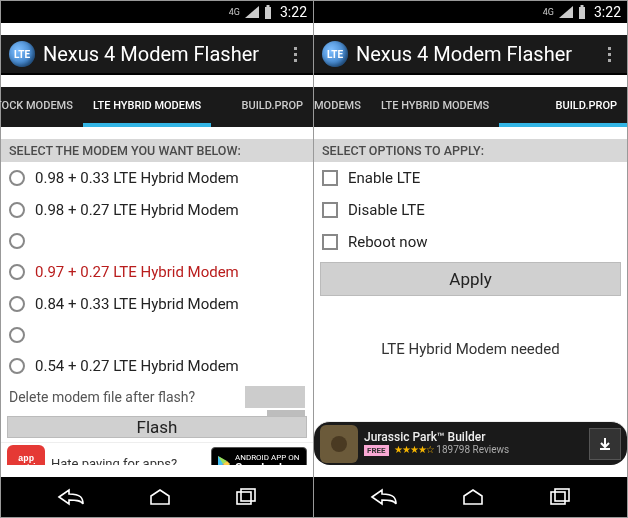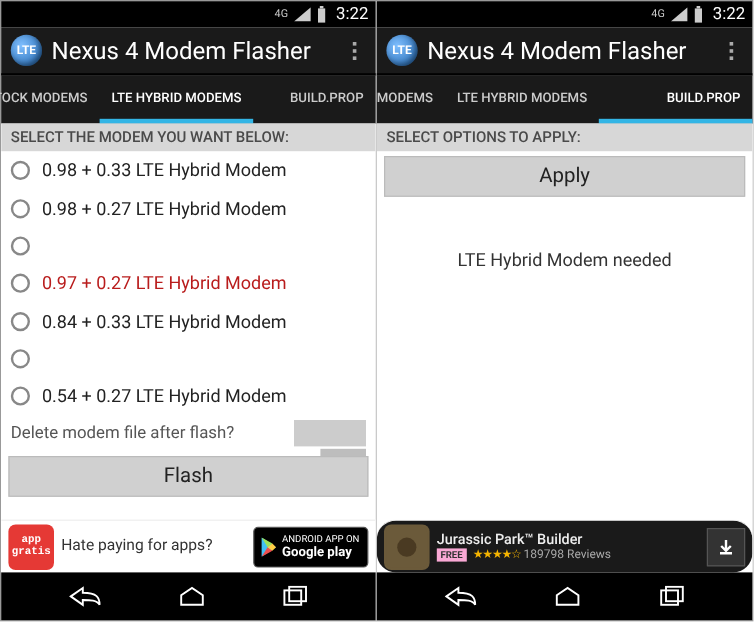--- a/index.html
+++ b/index.html
@@ -18,20 +18,21 @@
     background: #fff;
   }
   .phone {
     width: 313px;
     height: 516px;
     background: #fff;
     position: relative;
     display: flex;
     flex-direction: column;
     border-right: 1px solid #999;
+    gap: 12px;
   }
   .phone:last-child { border-right: none; }
 
   
   .statusbar {
     height: 22px;
     background: #000;
     color: #ccc;
     display: flex;
     align-items: center;
@@ -364,20 +365,34 @@
     </div>
 
     <div class="tabs">
       <div class="tab" style="margin-left:-10px">MODEMS</div>
       <div class="tab">LTE HYBRID MODEMS</div>
       <div class="tab active" style="flex:1; justify-content:flex-end;">BUILD.PROP</div>
     </div>
 
     <div class="content">
       <div class="section-header">SELECT OPTIONS TO APPLY:</div>
+      <div class="list">
+        <div class="row">
+            <span class="checkbox"></span>
+            <span>Enable LTE</span>
+          </div>
+        <div class="row">
+            <span class="checkbox"></span>
+            <span>Disable LTE</span>
+          </div>
+        <div class="row">
+            <span class="checkbox"></span>
+            <span>Reboot now</span>
+          </div>
+      </div>
       <div class="bigbtn">Apply</div>
       <div class="message">LTE Hybrid Modem needed</div>
       <div style="flex:1"></div>
 
       <div class="ad dark">
         <div class="adicon">
           <svg width="34" height="34">
               <rect width="34" height="34" rx="5" fill="#6b5a3a"></rect>
               <circle cx="17" cy="17" r="8" fill="#4a3a22"></circle>
             </svg>

